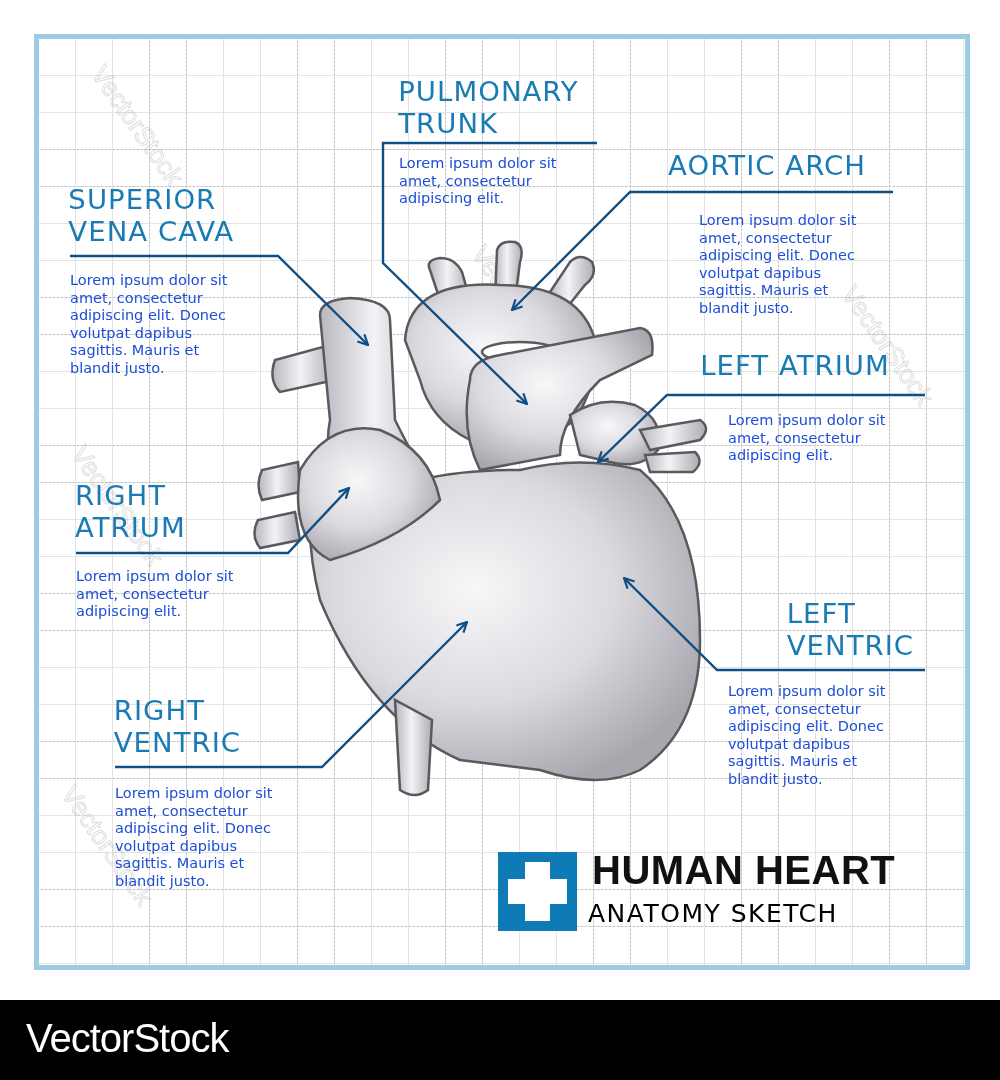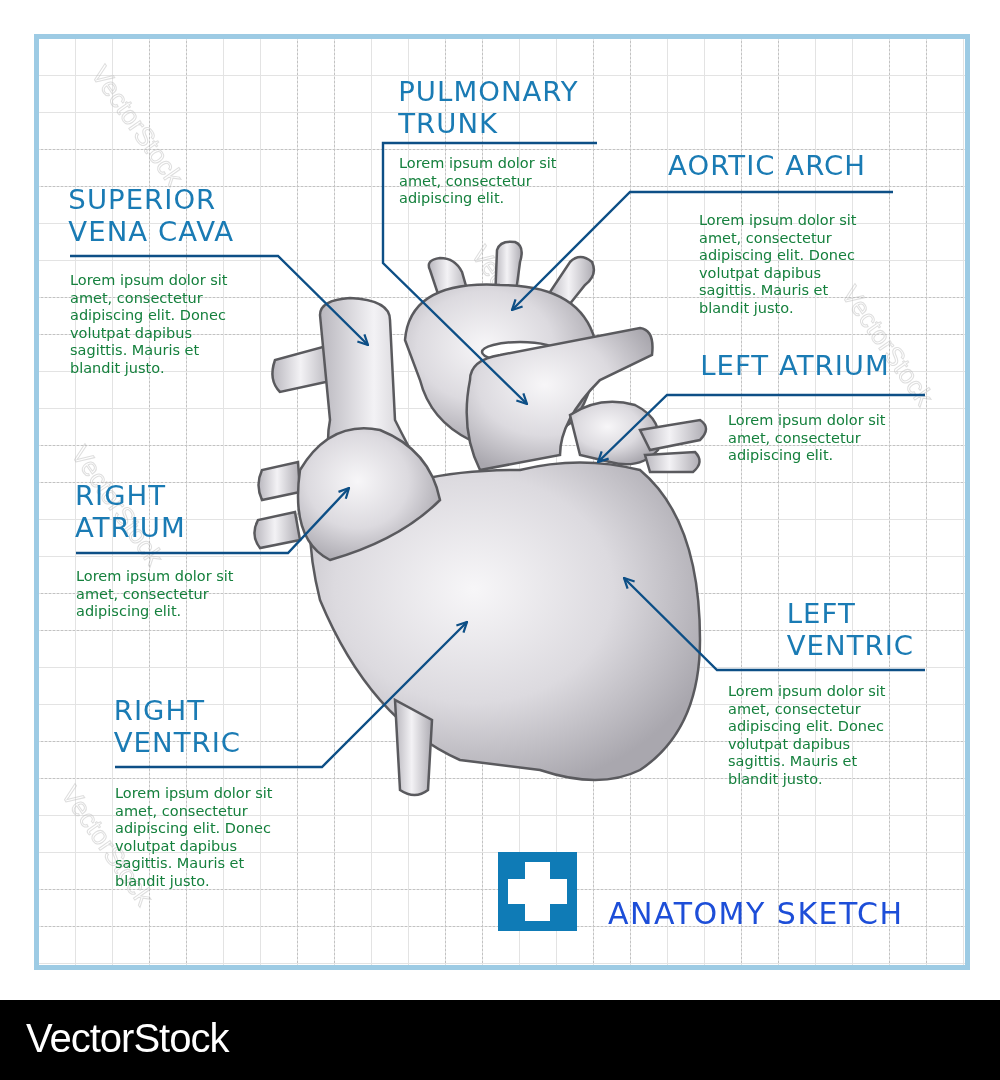--- a/index.html
+++ b/index.html
@@ -28,39 +28,39 @@
     pointer-events: none;
   }
   svg.overlay { position: absolute; left: 0; top: 0; width: 1000px; height: 1000px; }
   .heading {
     position: absolute; color: #1a7bb4;
     font-family: "DejaVu Sans", sans-serif; font-size: 27px; line-height: 32px;
     letter-spacing: 1px; font-weight: normal; white-space: pre-line;
     transform: scaleX(1.02);
   }
   .body-text {
-    position: absolute; color: #15803d;
+    position: absolute; color: #1d4ed8;
     font-family: "DejaVu Sans", sans-serif; font-size: 14.5px; line-height: 17.5px;
     white-space: pre-line;
   }
   .logo-box {
     position: absolute; left: 498px; top: 852px; width: 79px; height: 79px;
     background: #0f7bb6;
   }
   .logo-box .cross-v { position: absolute; left: 27px; top: 10px; width: 25px; height: 59px; background: #fff; }
   .logo-box .cross-h { position: absolute; left: 10px; top: 27px; width: 59px; height: 25px; background: #fff; }
   .brand-title {
     position: absolute; left: 592px; top: 848px;
     font-family: "Liberation Sans", sans-serif; font-weight: bold; font-size: 40px; line-height: 44px;
     color: #111; letter-spacing: 0.5px;
   }
   .brand-sub {
-    position: absolute; left: 608px; top: 896px;
-    font-family: "DejaVu Sans", sans-serif; font-size: 30px; line-height: 36px;
-    color: #1d4ed8; letter-spacing: 1.5px;
+    position: absolute; left: 588px; top: 896px;
+    font-family: "DejaVu Sans", sans-serif; font-size: 25px; line-height: 36px;
+    color: #000000; letter-spacing: 1.5px;
   }
   .footer {
     position: absolute; left: 0; top: 1000px; width: 1000px; height: 80px; background: #000;
     color: #fff;
   }
   .footer .brand { position: absolute; left: 26px; top: 16px; font-family: "Liberation Sans", sans-serif; font-size: 40px; letter-spacing: -1px; }
   .footer .url { position: absolute; right: 30px; top: 24px; font-family: "Liberation Sans", sans-serif; font-size: 27px; letter-spacing: -0.5px; }
   .watermark {
     position: absolute; color: rgba(200,200,200,0.35); font-family: "Liberation Sans", sans-serif;
     font-size: 26px; transform: rotate(55deg); transform-origin: left top; pointer-events: none;
@@ -194,18 +194,19 @@
 amet, consectetur
 adipiscing elit. Donec
 volutpat dapibus
 sagittis. Mauris et
 blandit justo.</div>
 
   <div class="logo-box">
     <div class="cross-v"></div>
       <div class="cross-h"></div>
   </div>
+  <div class="brand-title">HUMAN HEART</div>
   <div class="brand-sub">ANATOMY SKETCH</div>
 </div>
 
 <div class="footer">
   <div class="brand">VectorStock</div>
 </div>
 
 </body></html>

